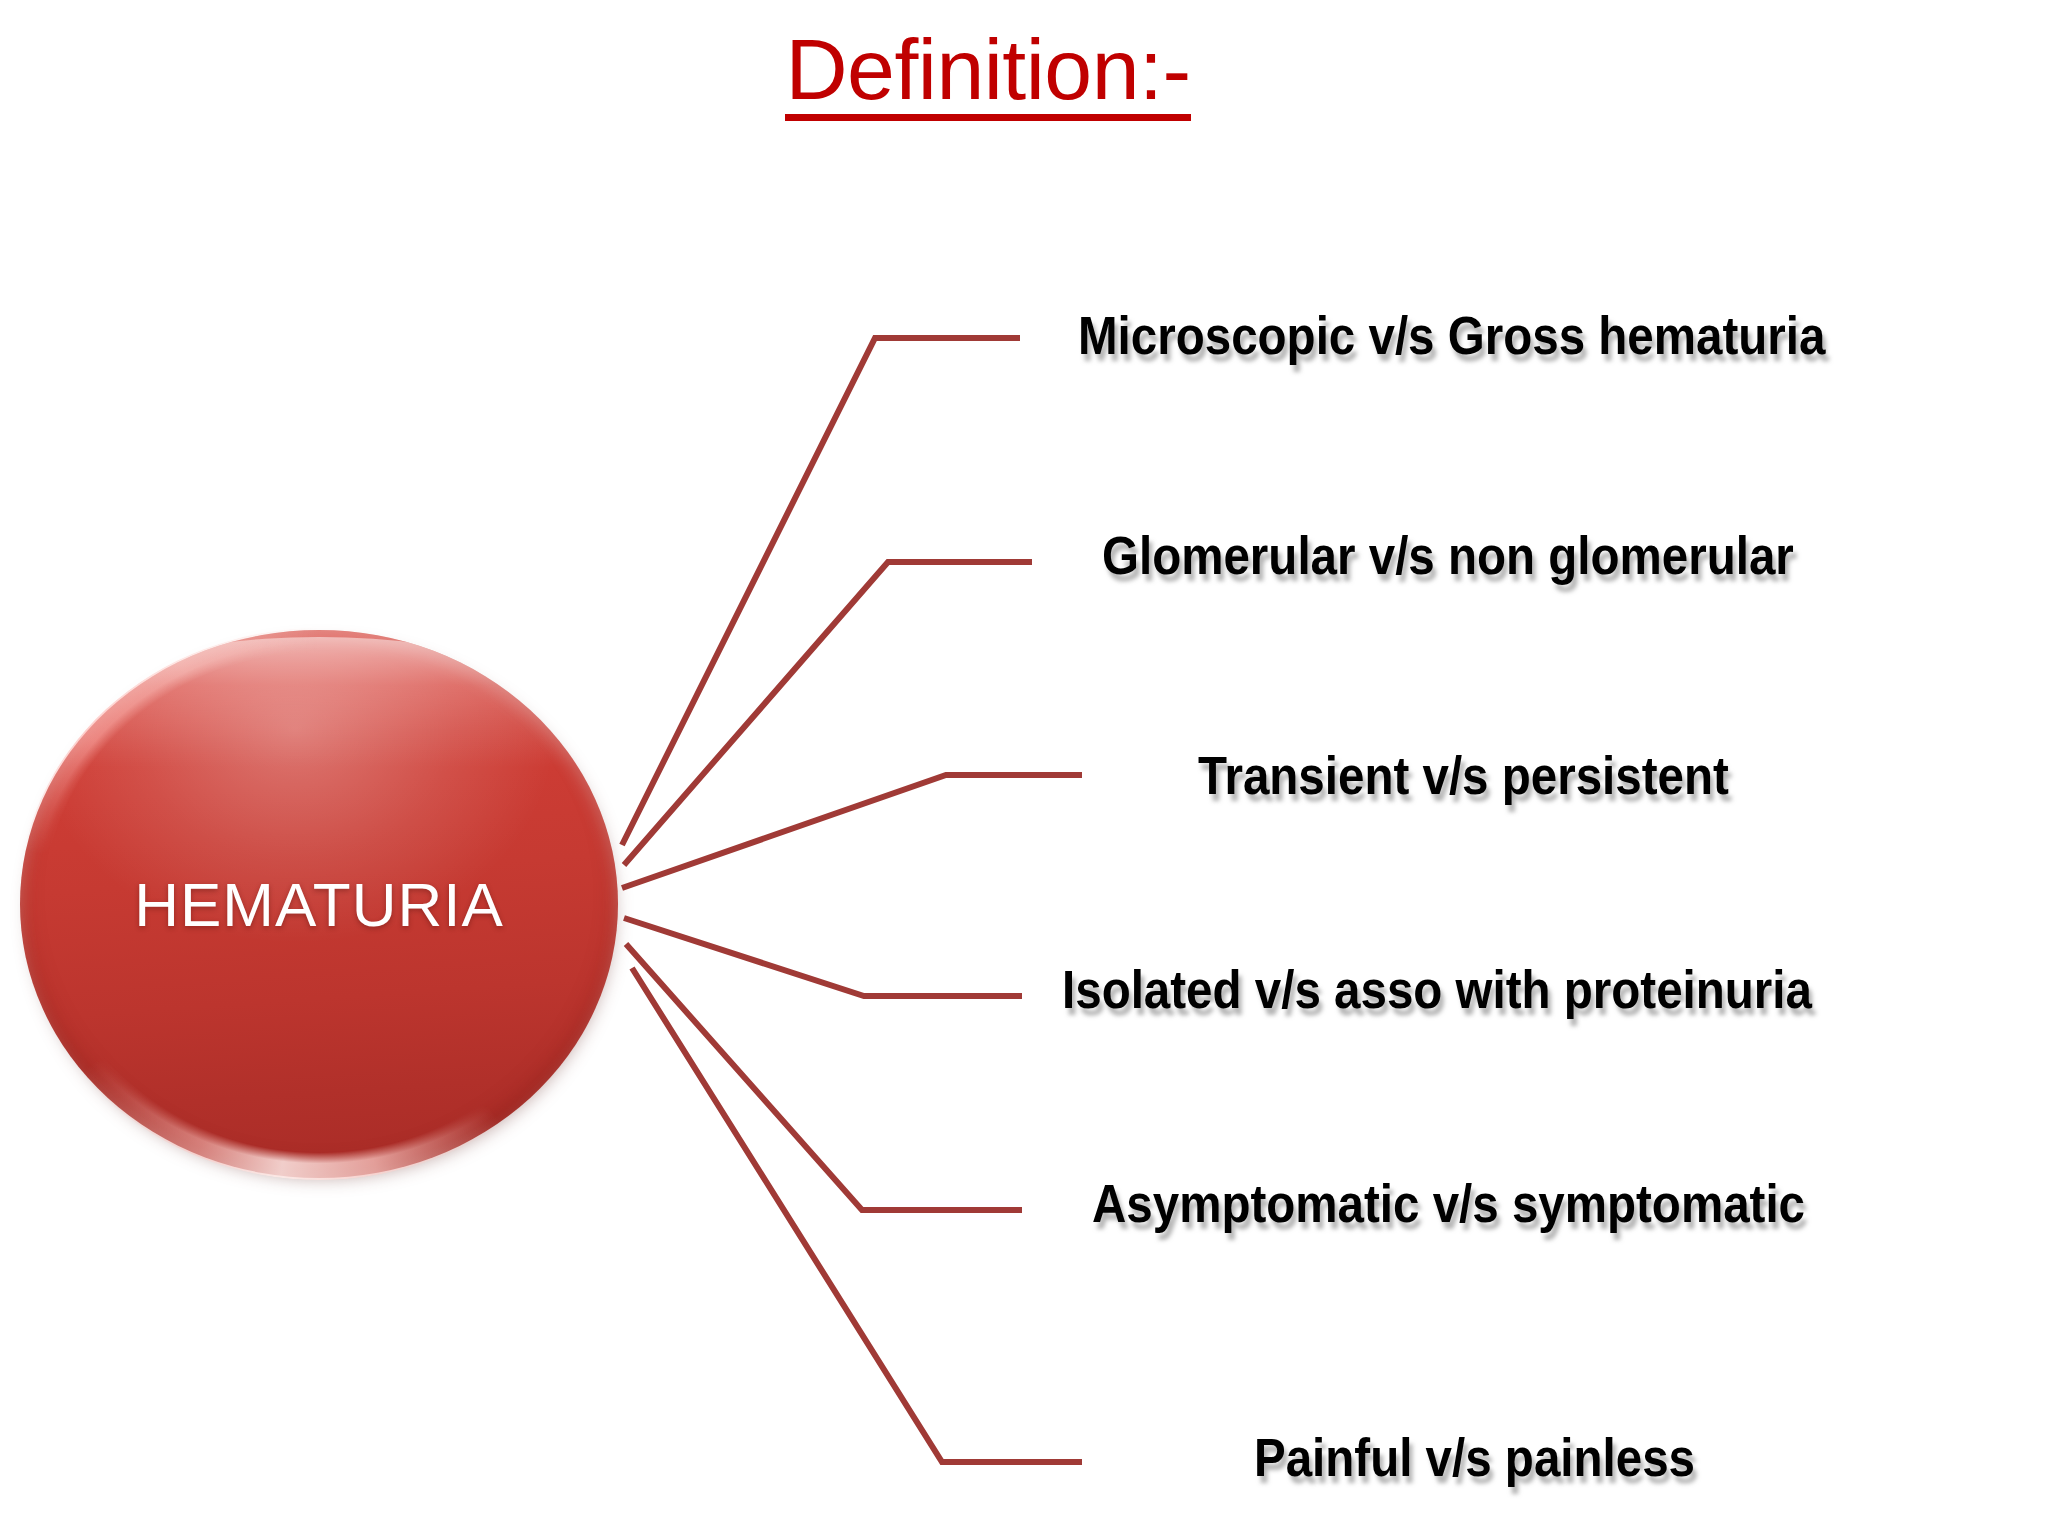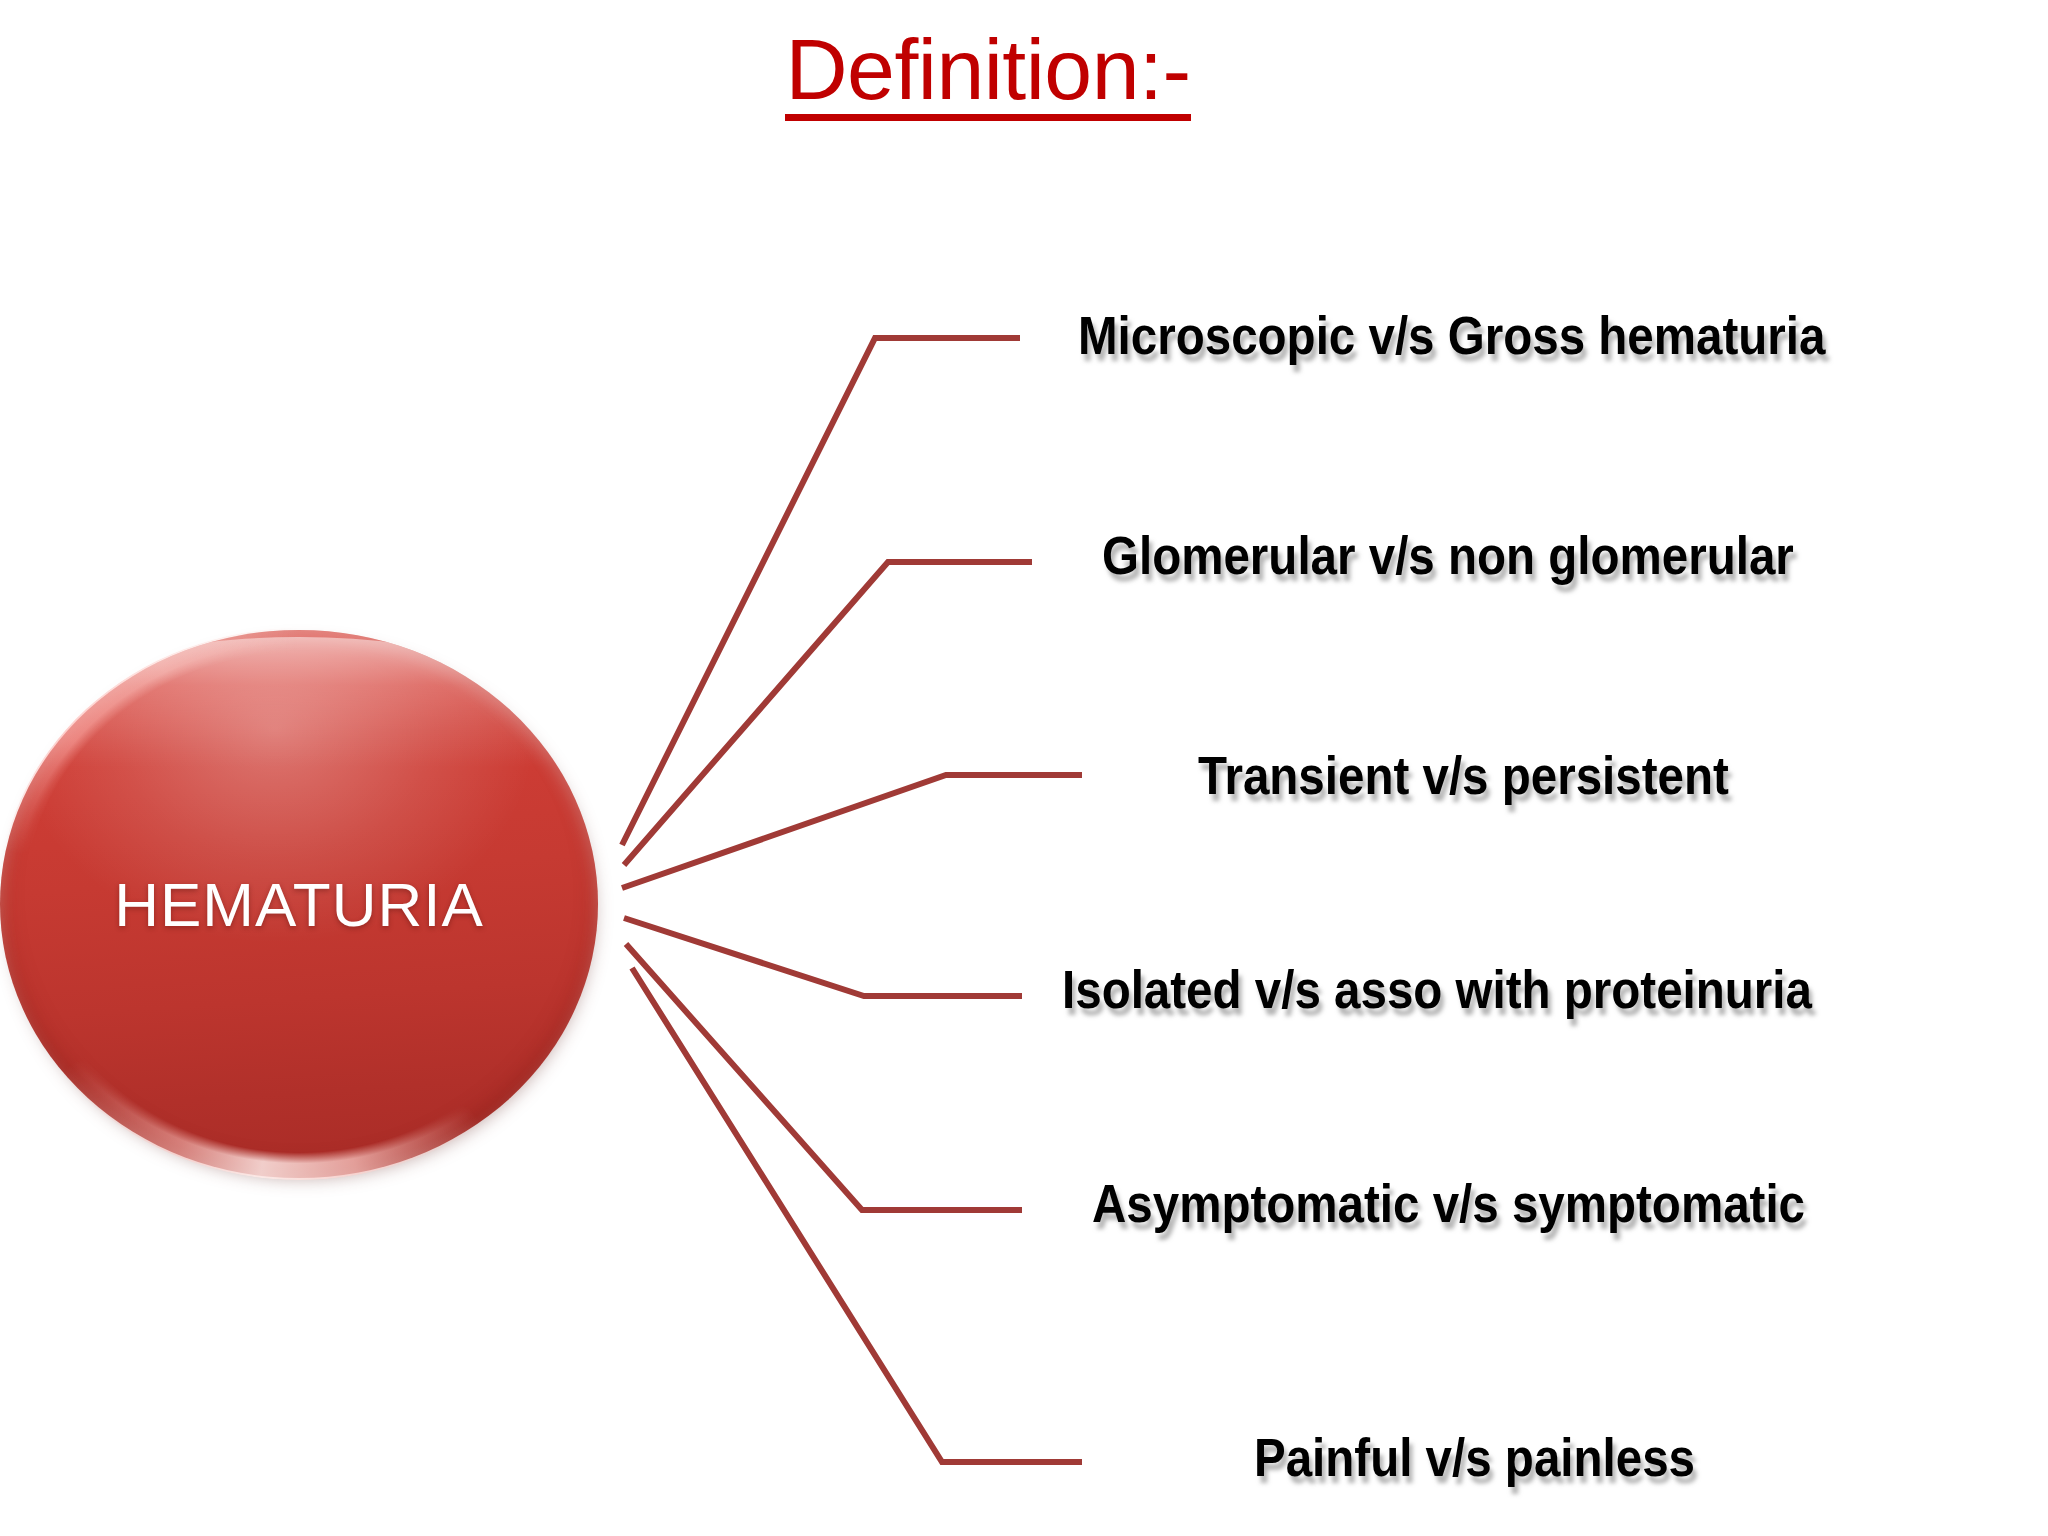--- a/index.html
+++ b/index.html
@@ -41,21 +41,21 @@
     font-size: 86px;
     font-weight: 400;
     letter-spacing: -0.5px;
     margin-left: 30px;
     line-height: 1.0;
   }
 
   
   #hub {
     position: absolute;
-    left: 0;
+    left: 20px;
     top: 630px;
     width: 598px;
     height: 548px;
   }
   #hub-shadow {
     position: absolute;
     left: 10px;
     top: 14px;
     width: 584px;
     height: 534px;

